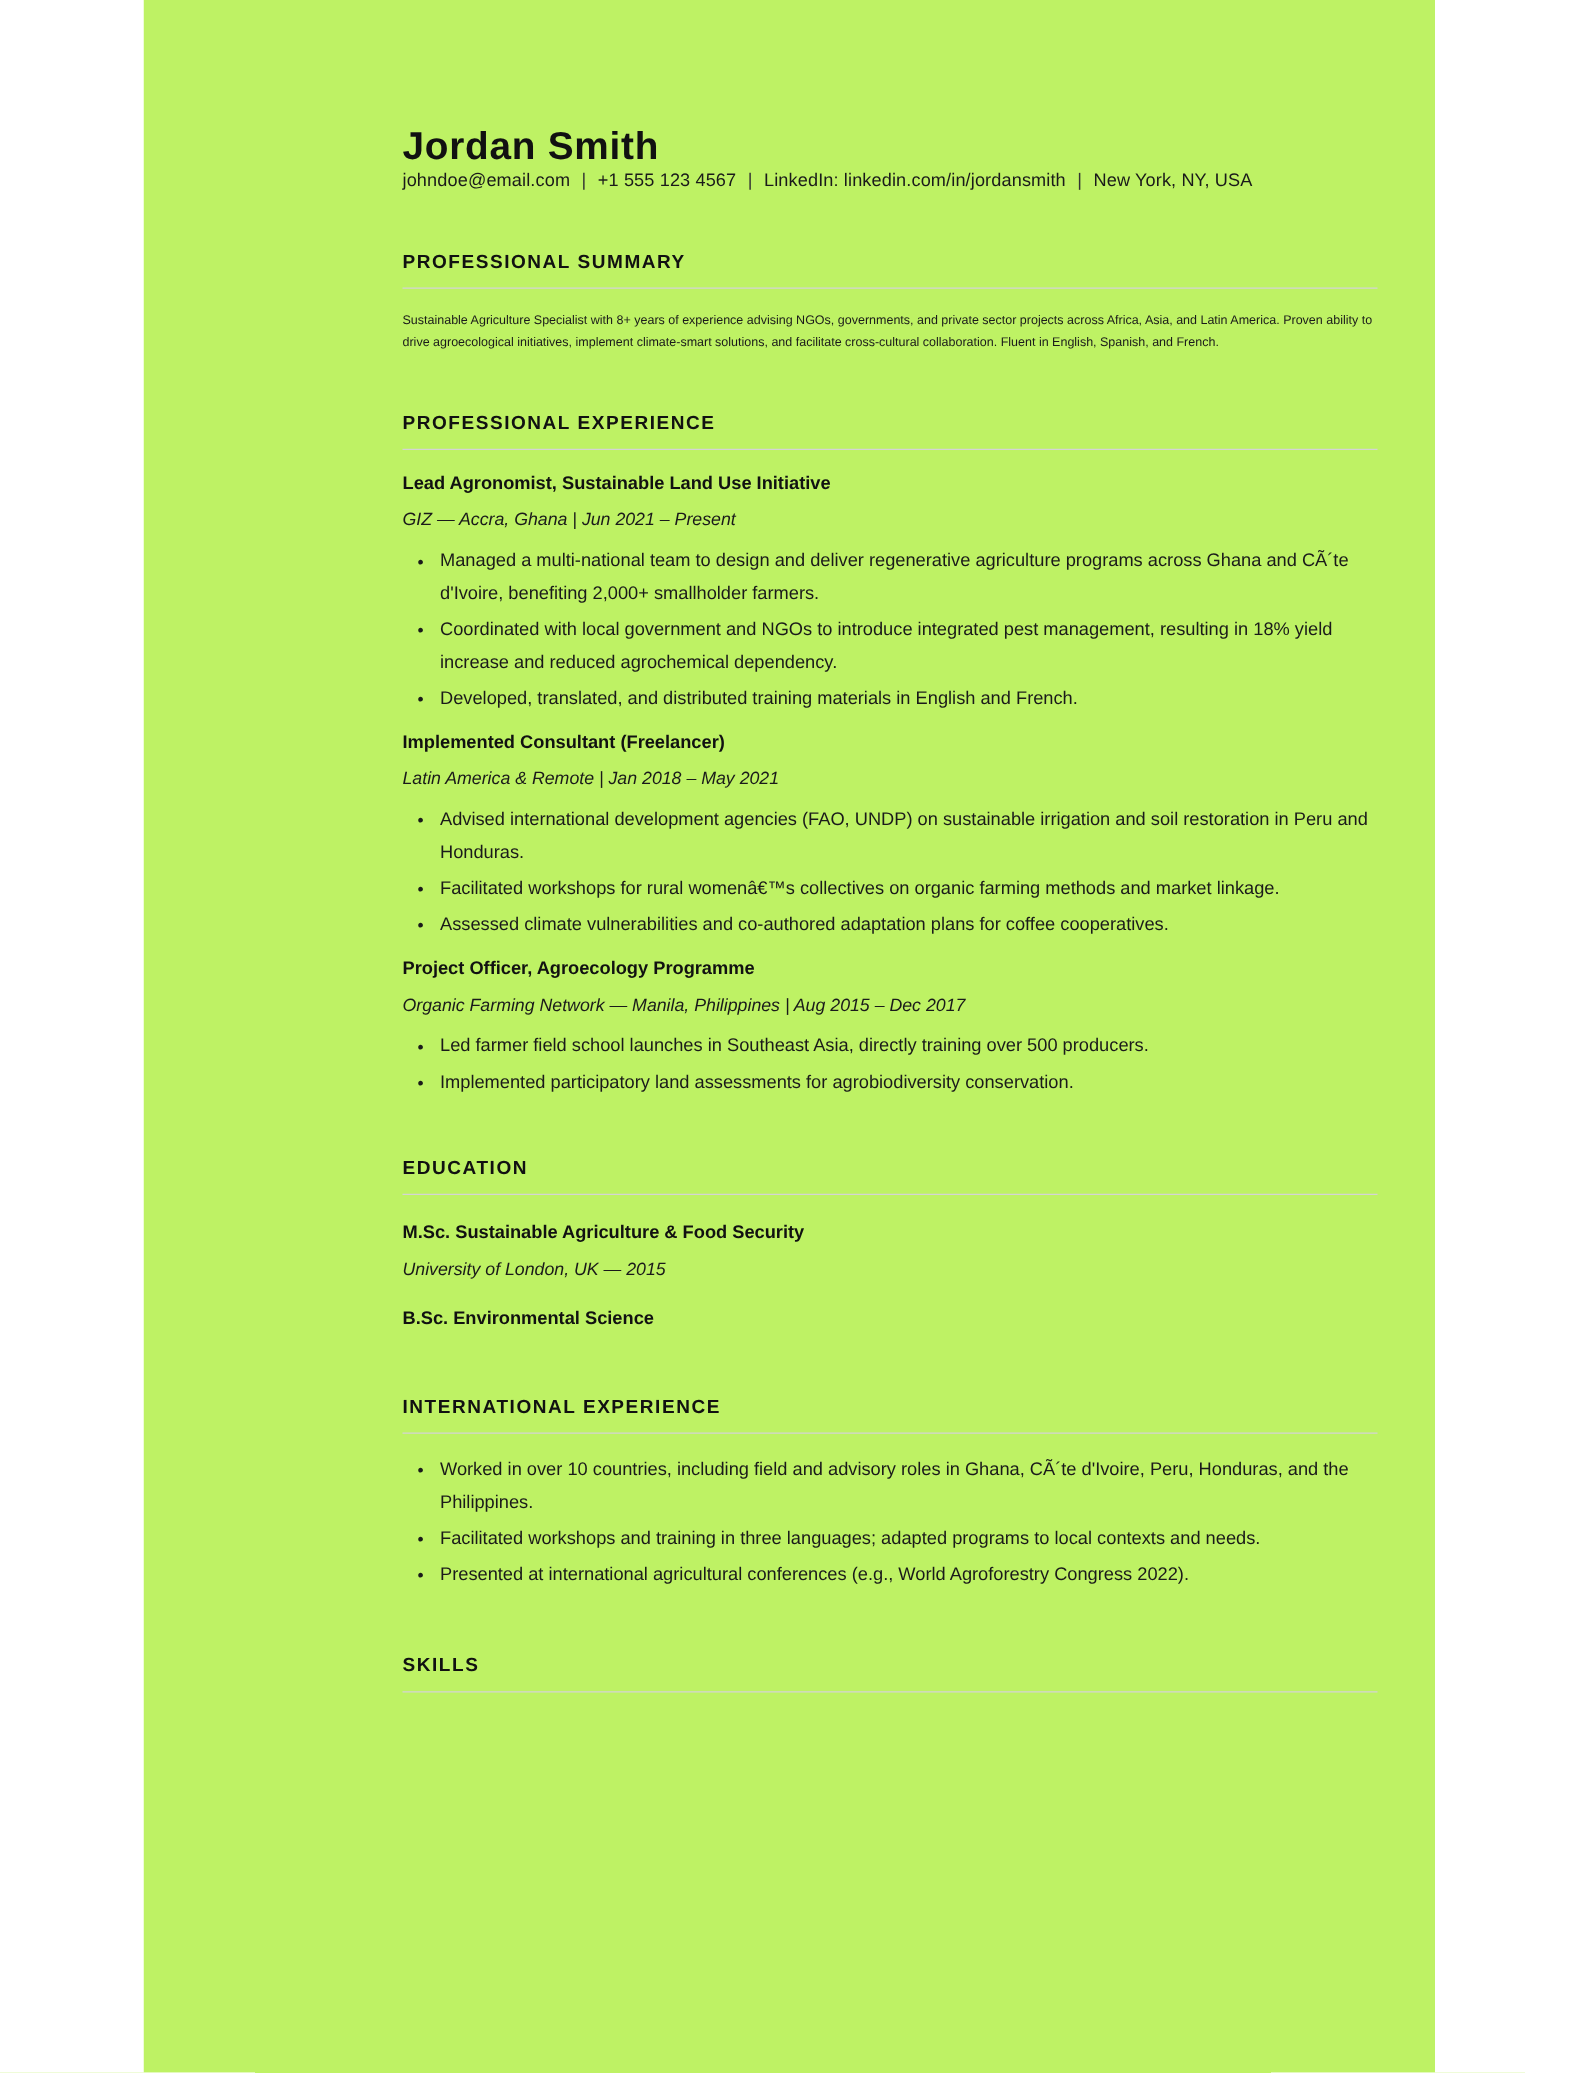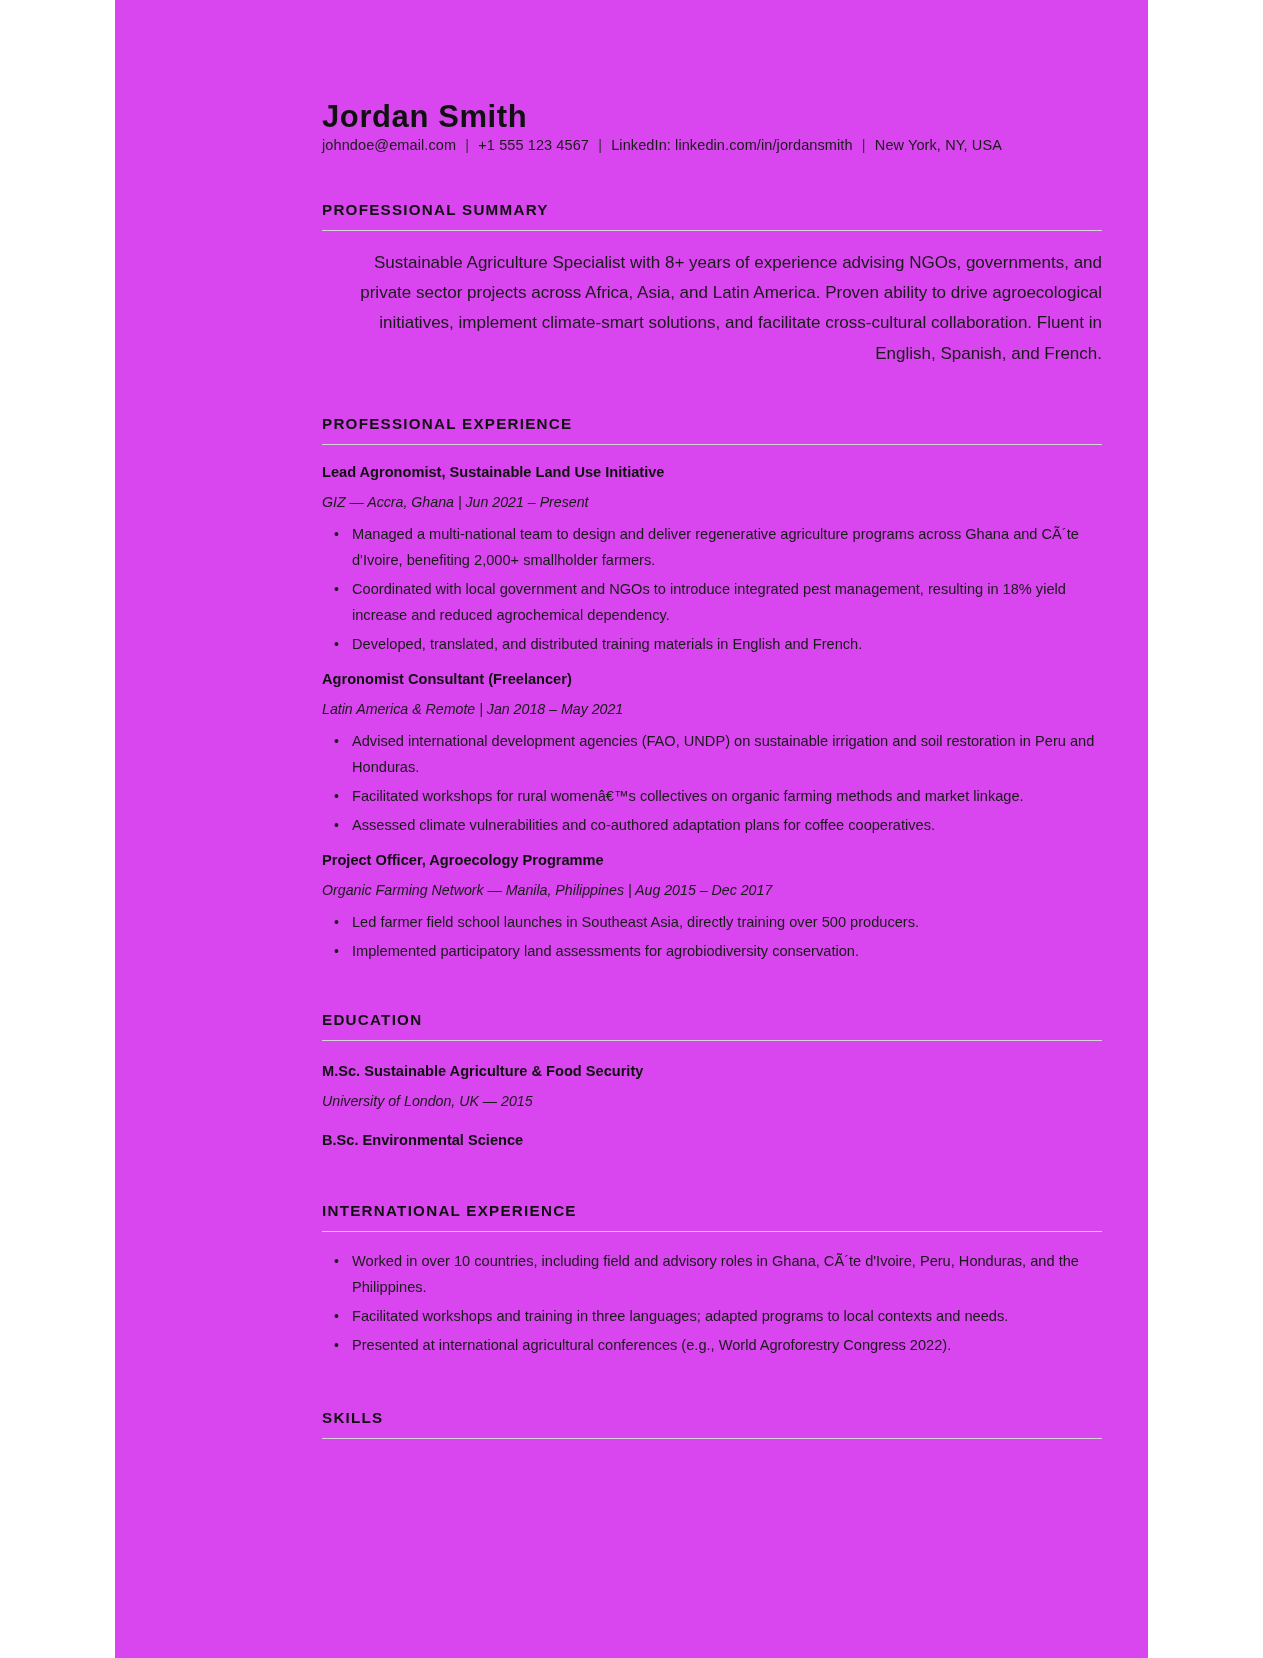--- a/index.html
+++ b/index.html
@@ -8,21 +8,21 @@
     background: #ffffff;
   }
   body {
     font-family: "Liberation Sans", sans-serif;
     color: #000000;
   }
   .page {
     width: 1033px;
     min-height: 1658px;
     margin: 0 auto;
-    background: #d946ef;
+    background: #bef264;
     box-sizing: border-box;
     position: relative;
   }
   .sheet {
     position: absolute;
     left: 207px;
     top: 0;
     width: 780px;
   }
 
@@ -61,25 +61,25 @@
   }
   .rule {
     border: 0;
     border-top: 1px solid #d4d4d4;
     margin: 0 0 0 0;
     width: 100%;
   }
 
   
   .para {
-    font-size: 17px;
+    font-size: 10px;
     line-height: 1.78;
     color: #1a1a1a;
     margin: 17px 0 0 0;
-    text-align: right;
+    text-align: left;
   }
 
   
   .entry {
     margin-top: 17px;
   }
   .entry.tight {
     margin-top: 11px;
   }
   .entry-title {
@@ -177,21 +177,21 @@
         <div class="entry-title">Lead Agronomist, Sustainable Land Use Initiative</div>
         <div class="entry-meta">GIZ — Accra, Ghana | Jun 2021 – Present</div>
         <ul class="bullets">
           <li>Managed a multi-national team to design and deliver regenerative agriculture programs across Ghana and CÃ´te d'Ivoire, benefiting 2,000+ smallholder farmers.</li>
           <li>Coordinated with local government and NGOs to introduce integrated pest management, resulting in 18% yield increase and reduced agrochemical dependency.</li>
           <li>Developed, translated, and distributed training materials in English and French.</li>
         </ul>
       </div>
 
       <div class="entry tight">
-        <div class="entry-title">Agronomist Consultant (Freelancer)</div>
+        <div class="entry-title">Implemented Consultant (Freelancer)</div>
         <div class="entry-meta">Latin America &amp; Remote | Jan 2018 – May 2021</div>
         <ul class="bullets">
           <li>Advised international development agencies (FAO, UNDP) on sustainable irrigation and soil restoration in Peru and Honduras.</li>
           <li>Facilitated workshops for rural womenâ€™s collectives on organic farming methods and market linkage.</li>
           <li>Assessed climate vulnerabilities and co-authored adaptation plans for coffee cooperatives.</li>
         </ul>
       </div>
 
       <div class="entry tight">
         <div class="entry-title">Project Officer, Agroecology Programme</div>

